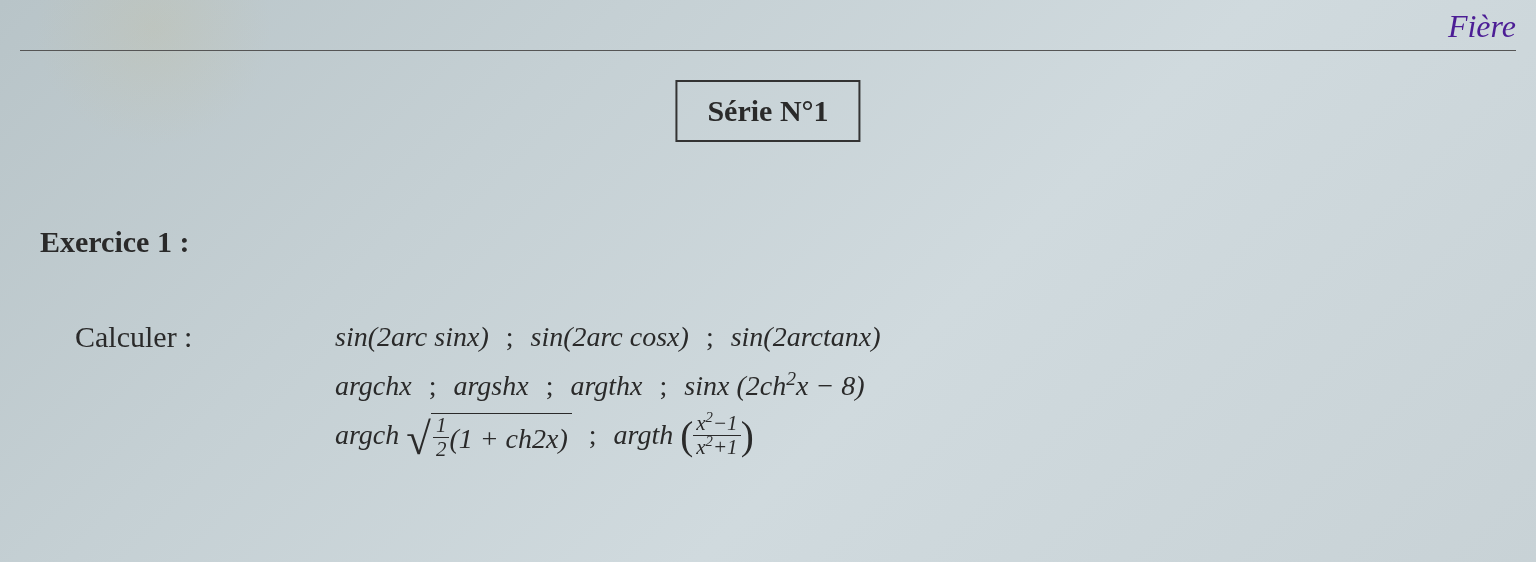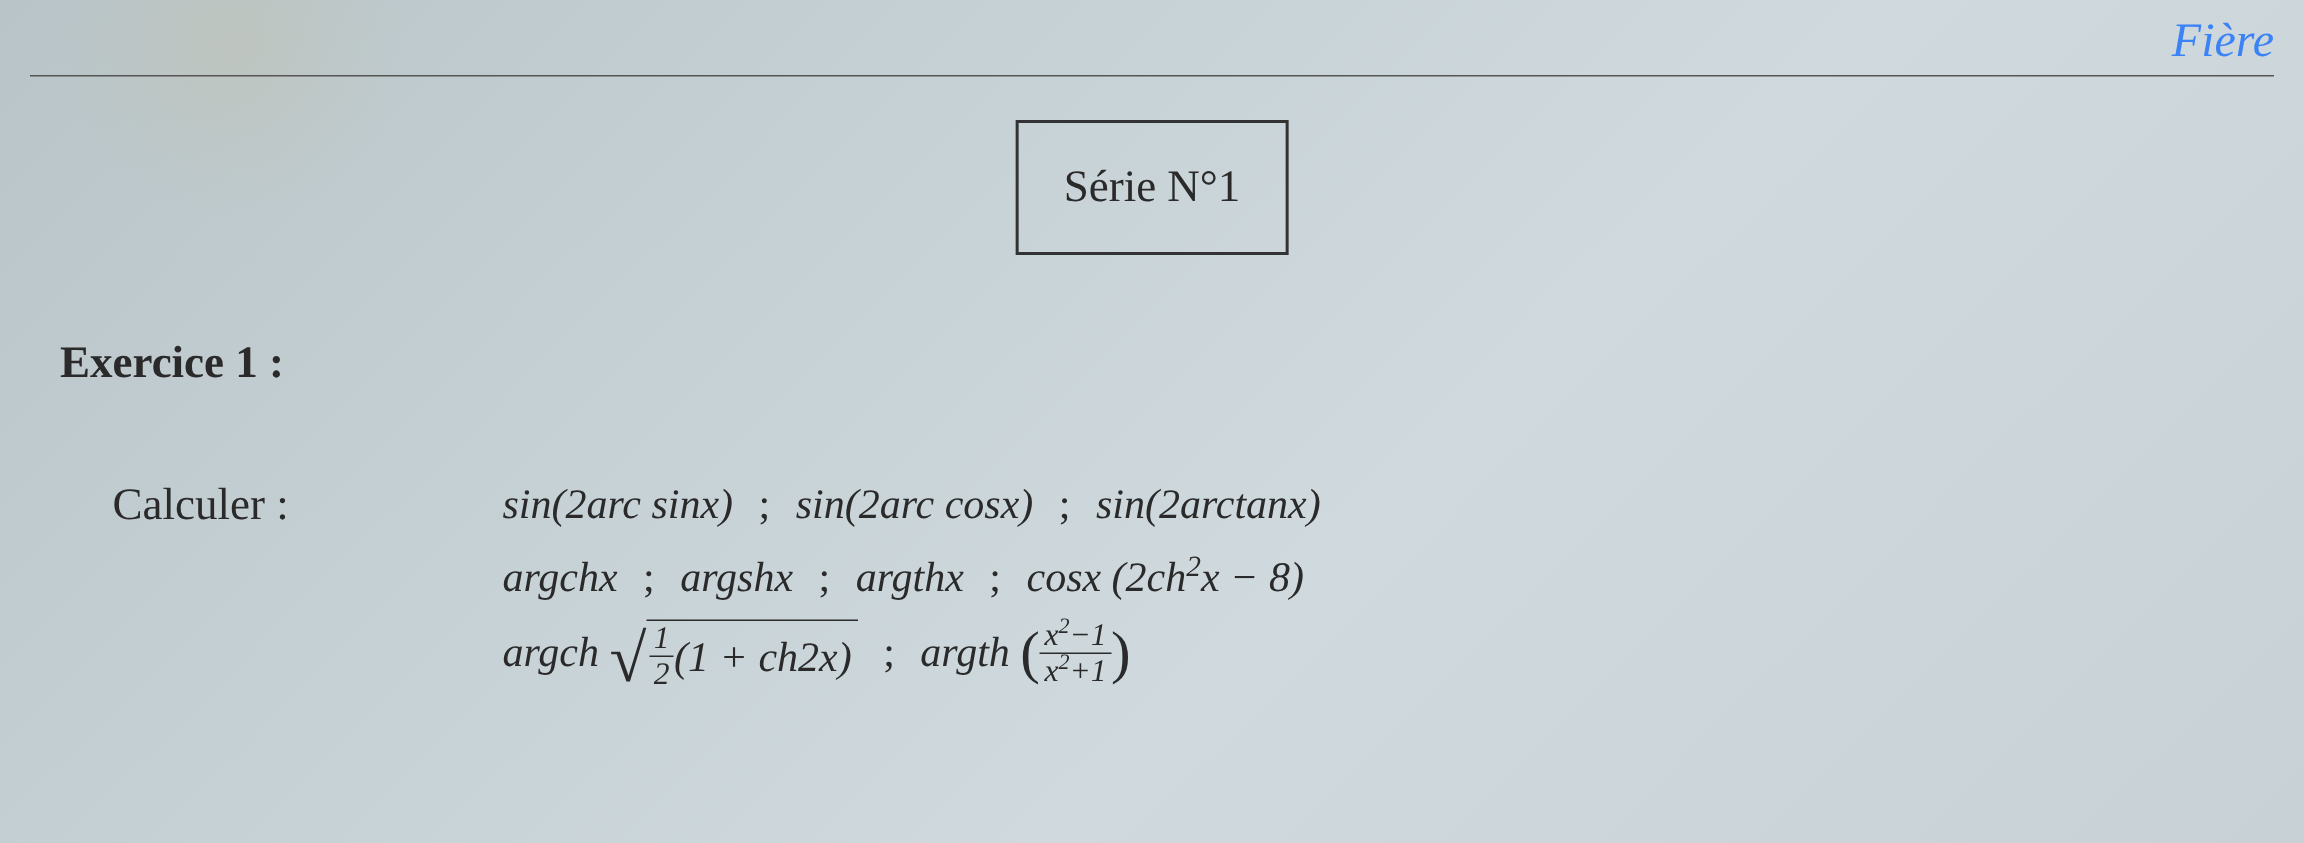--- a/index.html
+++ b/index.html
@@ -23,40 +23,40 @@
       right: 0;
       bottom: 0;
       background: radial-gradient(circle at 10% 5%, rgba(200,180,120,0.15) 0%, transparent 8%);
     }
     .header-annotation {
       position: absolute;
       top: 8px;
       right: 20px;
       font-family: cursive;
       font-size: 32px;
-      color: #3b82f6;
+      color: #4c1d95;
       font-style: italic;
     }
     .header-line {
       position: absolute;
       top: 50px;
       left: 20px;
       right: 20px;
       height: 1px;
       background: #555;
     }
     .series-box {
       position: absolute;
       top: 80px;
       left: 50%;
       transform: translateX(-50%);
       border: 2px solid #333;
-      padding: 26px 30px;
+      padding: 12px 30px;
       font-size: 30px;
-      font-weight: 400;
+      font-weight: 700;
       background: transparent;
     }
     .exercise-heading {
       position: absolute;
       top: 225px;
       left: 40px;
       font-size: 30px;
       font-weight: bold;
     }
     .calc-label {
@@ -161,21 +161,21 @@
 
 
   <div class="math-line">
     <span>argchx</span>
     <span class="sep">;</span>
     <span>argshx</span>
     <span class="sep">;</span>
     <span>argthx</span>
     <span class="sep">;</span>
     <span>
-      <span>cosx (2ch</span><sup>2</sup><span>x − 8)</span>
+      <span>sinx (2ch</span><sup>2</sup><span>x − 8)</span>
     </span>
   </div>
 
   <div class="math-line">
     <span>
       <span>argch</span>
       <span class="sqrt">
         <span class="sqrt-sign">√</span>
         <span class="sqrt-content">
           <span class="frac">

